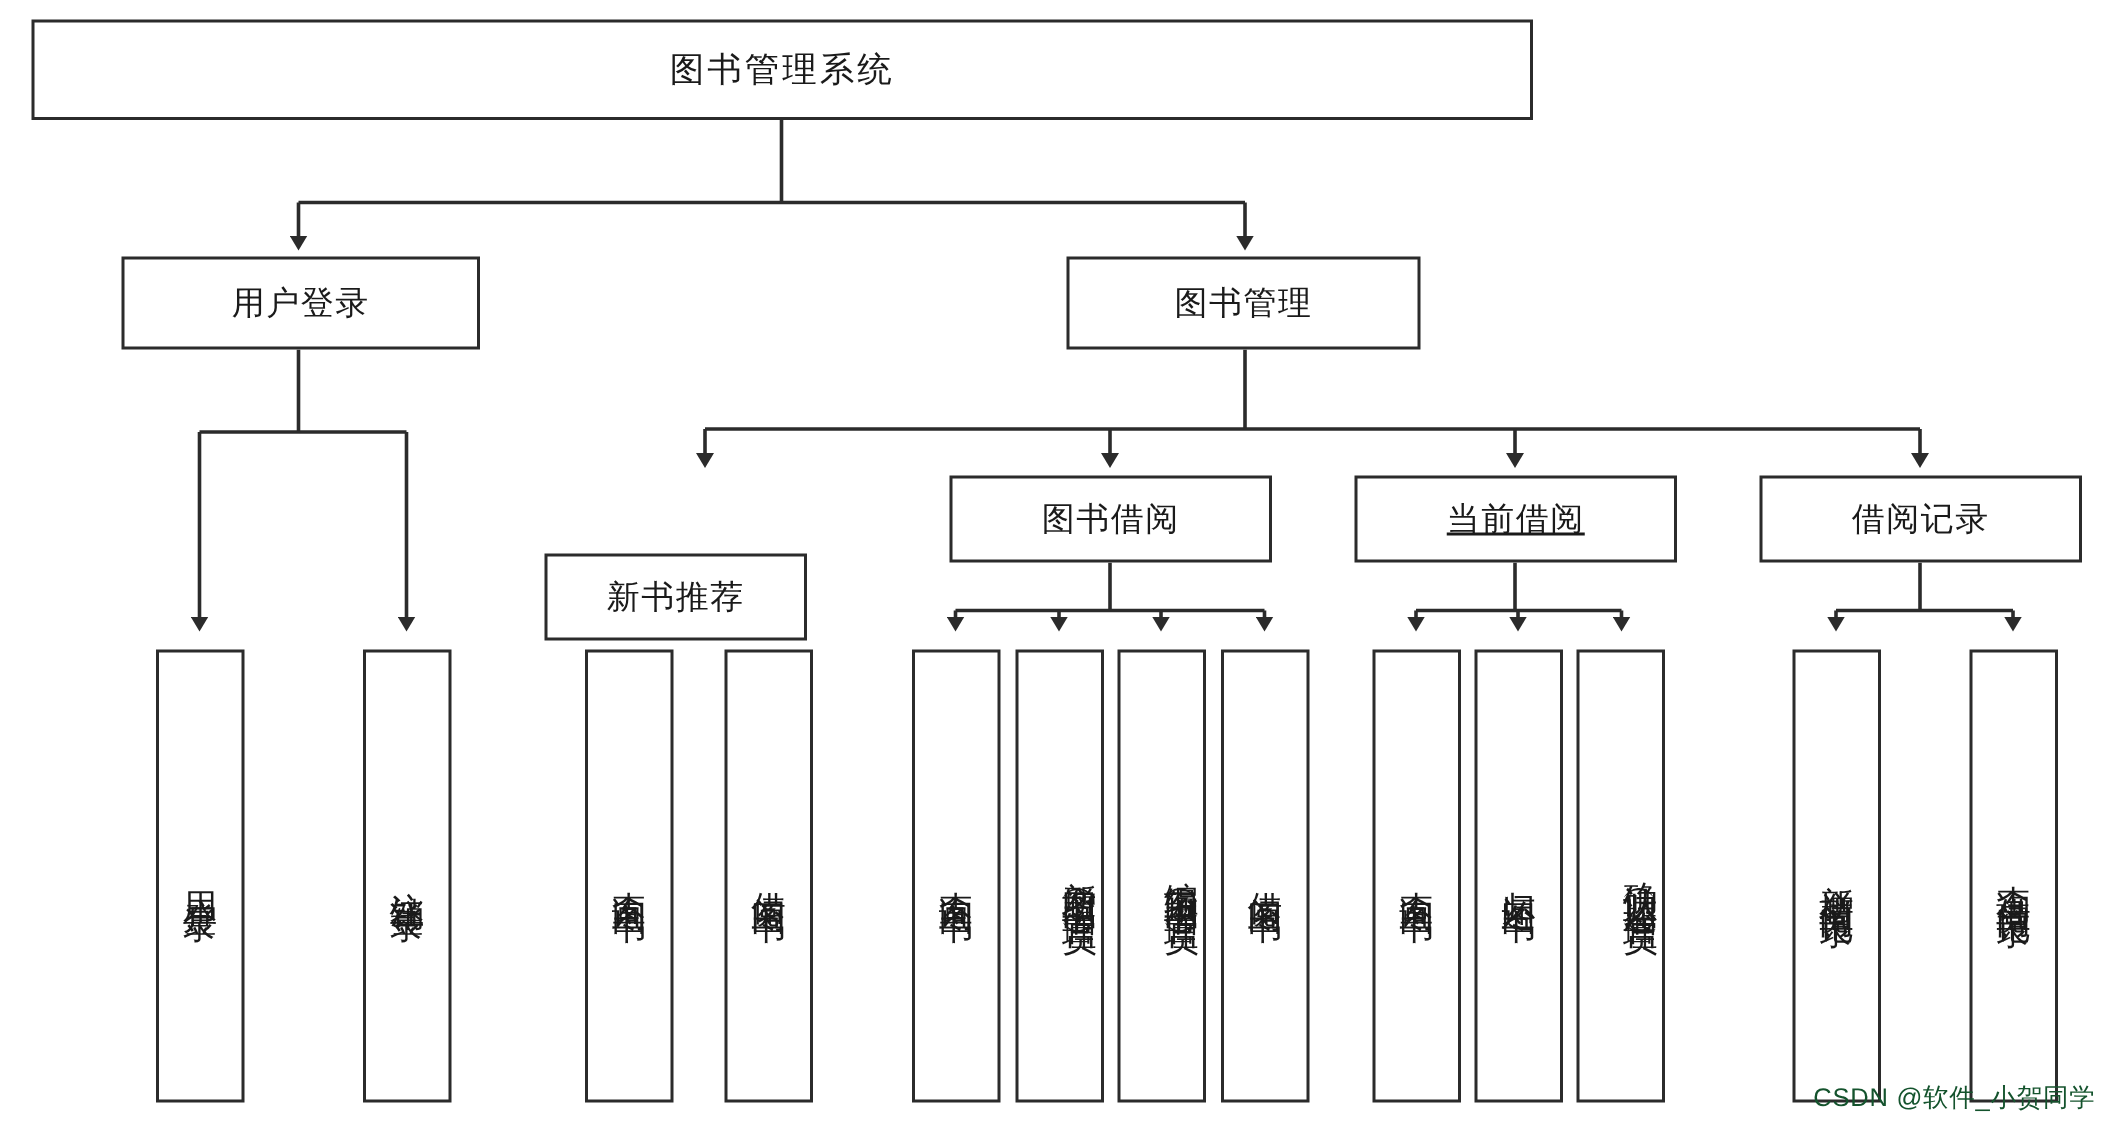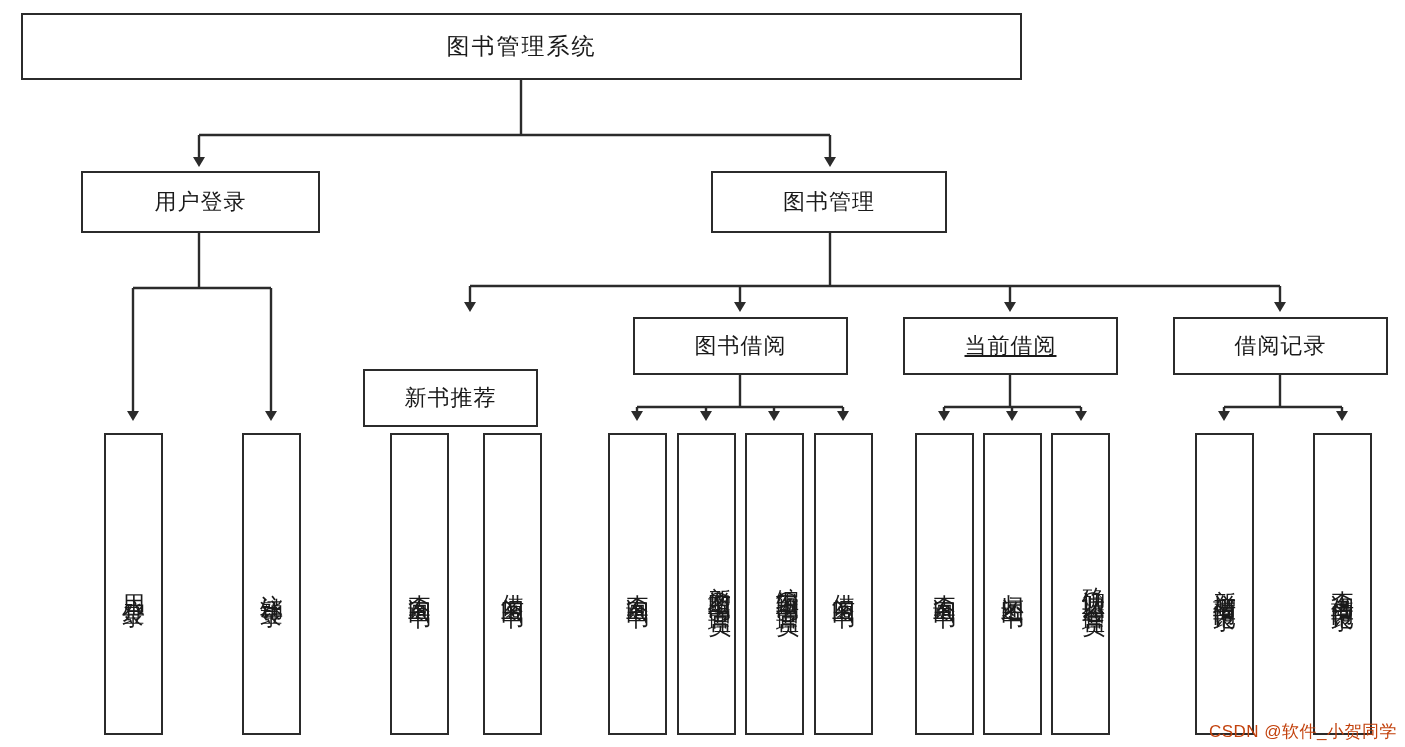--- a/index.html
+++ b/index.html
@@ -59,21 +59,21 @@
   }
   .node-v.v-mid {
     align-items: center;
     padding-top: 0;
   }
   .watermark {
     position: absolute;
     right: 8px;
     bottom: 4px;
     font-size: 17px;
-    color: #c2410c;
+    color: #14532d;
     letter-spacing: 0.5px;
     white-space: nowrap;
   }
 </style>
 </head>
 <body>
 
 <div id="canvas">
 
   <svg id="edges" viewBox="0 0 1405 747" xmlns="http://www.w3.org/2000/svg">

